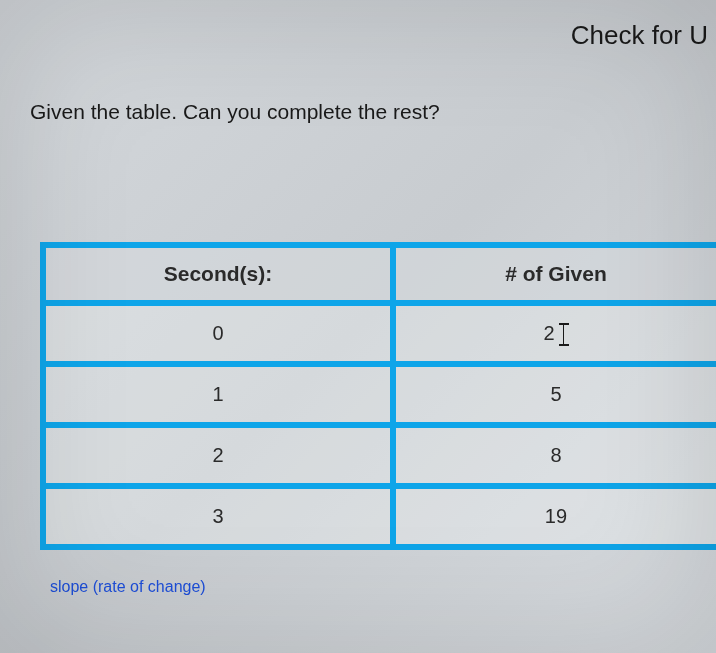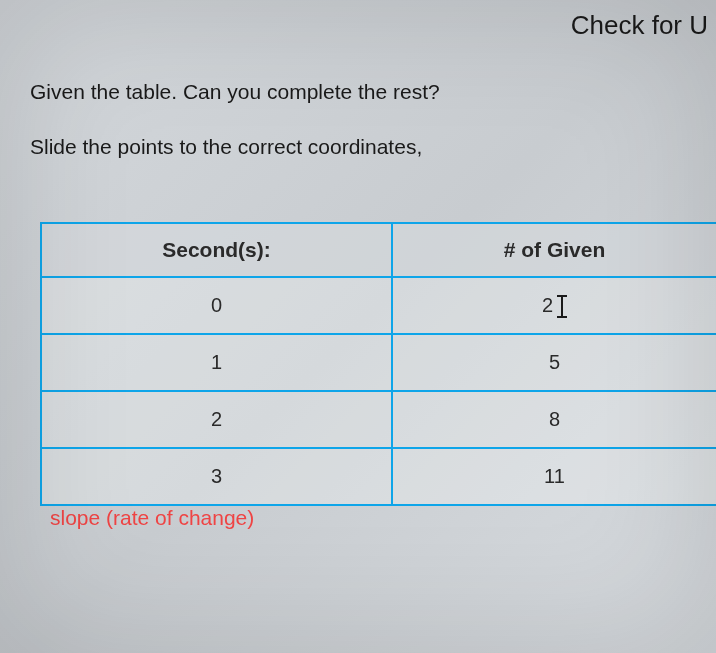--- a/index.html
+++ b/index.html
@@ -11,54 +11,55 @@
       width: 716px;
       height: 653px;
       background: linear-gradient(135deg, #d4d8dc 0%, #c8ccd0 50%, #d8dce0 100%);
       font-family: Arial, Helvetica, sans-serif;
       color: #2a2a2a;
       overflow: hidden;
       position: relative;
     }
     .page-title {
       position: absolute;
-      top: 10px;
+      top: 20px;
       right: 0;
       font-size: 26px;
       font-weight: 400;
       color: #1a1a1a;
       padding-right: 8px;
     }
     .content {
       padding: 80px 30px 0 30px;
     }
     .question-text {
       font-size: 21px;
       font-weight: 400;
       color: #1a1a1a;
       margin-bottom: 28px;
+      margin-top: 20px;
     }
     .instruction-text {
       font-size: 21px;
       font-weight: 400;
       color: #1a1a1a;
       line-height: 1.45;
       margin-bottom: 60px;
     }
     .table-container {
       margin-left: 10px;
       margin-right: -30px;
     }
     table {
       border-collapse: collapse;
       width: 100%;
       background: rgba(245, 247, 249, 0.3);
     }
     th, td {
-      border: 2px solid #0ea5e9;
+      border: 6px solid #0ea5e9;
       text-align: center;
       vertical-align: middle;
       font-size: 20px;
       color: #2a2a2a;
     }
     th {
       background: rgba(200, 205, 210, 0.4);
       font-weight: 600;
       padding: 14px 8px;
       font-size: 21px;
@@ -98,42 +99,43 @@
       content: "";
       position: absolute;
       left: 0;
       top: -2px;
       width: 10px;
       height: 1.5px;
       background: #1a1a1a;
       box-shadow: 0 21px 0 #1a1a1a;
     }
     .slope-label {
+      margin-top: 28px;
       margin-left: 20px;
-      font-size: 21px;
+      font-size: 16px;
       font-weight: 400;
-      color: #ef4444;
+      color: #1d4ed8;
     }
     .vignette {
       position: absolute;
       inset: 0;
       pointer-events: none;
       box-shadow: inset 0 0 120px 20px rgba(0,0,0,0.12);
     }
   </style>
 </head>
 <body>
 
 <div class="page-title">Check for U</div>
 
 <div class="content">
   <div class="question-text">Given the table.  Can you complete the rest?</div>
 
   <div class="instruction-text">
-    <span>Slide the points to the correct coordinates,</span><br>
+    <br>
   </div>
 
   <div class="table-container">
     <table>
       <thead>
         <tr>
           <th class="col-seconds">Second(s):</th>
           <th class="col-dots"># of Given</th>
         </tr>
       </thead>
@@ -147,21 +149,21 @@
         <tr>
           <td class="col-seconds">1</td>
           <td class="col-dots">5</td>
         </tr>
         <tr>
           <td class="col-seconds">2</td>
           <td class="col-dots">8</td>
         </tr>
         <tr>
           <td class="col-seconds">3</td>
-          <td class="col-dots">11</td>
+          <td class="col-dots">19</td>
         </tr>
       </tbody>
     </table>
   </div>
 
   <div class="slope-label">slope (rate of change)</div>
 </div>
 
 <div class="vignette"></div>
 

